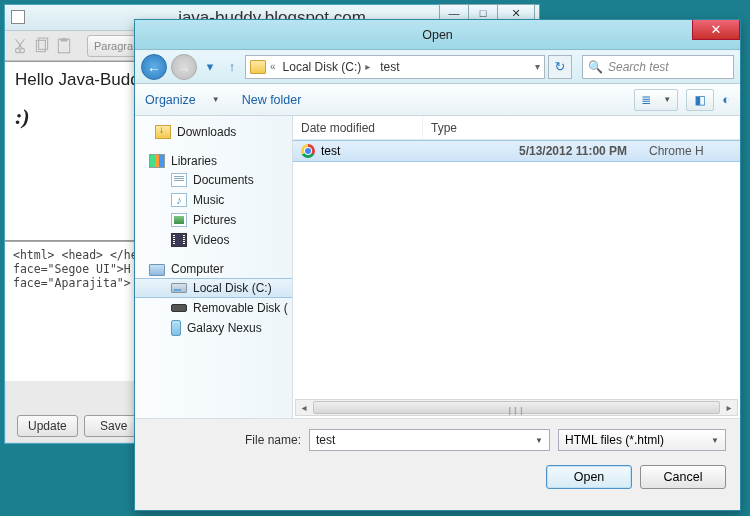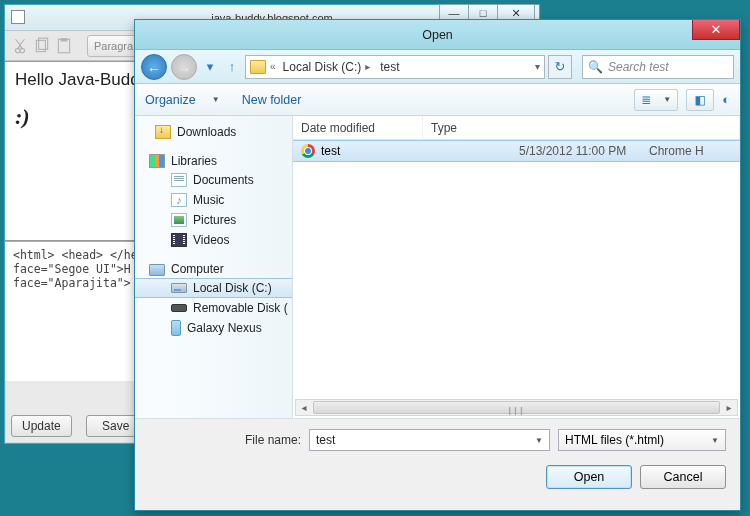--- a/index.html
+++ b/index.html
@@ -13,38 +13,38 @@
   }
   .app-titlebar {
     height: 26px; background: linear-gradient(#eaf6fa,#d7e9ef);
     border-bottom: 1px solid #b8cbd2;
     display: flex; align-items: center; justify-content: center; position: relative;
   }
   .app-titlebar .minicon {
     position: absolute; left: 6px; top: 5px; width: 14px; height: 14px;
     border: 1px solid #888; background: #fff;
   }
-  .app-title { font-size: 11px; color: #333; }
+  .app-title { font-size: 17px; color: #333; }
   .window-btns { position: absolute; right: 4px; top: -1px; display: flex; }
   .wbtn { width: 30px; height: 18px; border: 1px solid #8aa; background: linear-gradient(#f4fbff,#cfe6ee); margin-left: -1px; display:flex; align-items:center; justify-content:center; font-size:11px; color:#333; }
   .wbtn.close { width: 38px; }
   .app-toolbar {
     height: 30px; background: #e8e8e8; border-bottom: 1px solid #c4c4c4;
     display: flex; align-items: center; gap: 4px; padding: 0 6px;
   }
   .tool-icon { width: 18px; height: 18px; opacity: .55; }
   .tool-spacer { width: 6px; }
   .content-area { background: #fff; margin: 0; height: 180px; border: 1px solid #999; border-left: none; border-right: none; padding: 8px 10px; font-size: 14px; color:#222; }
   .content-dropdown {
     width: 78px; height: 22px; border: 1px solid #bbb; border-radius: 3px;
     background: linear-gradient(#fafafa,#e4e4e4); display:flex; align-items:center; justify-content:space-between;
     padding: 0 6px; font-size: 11px; color: #888;
   }
   .source-area { font-family: monospace; font-size: 11.5px; color:#444; padding: 6px 8px; background:#fff; border-top: 1px solid #aaa; height: 140px; white-space: pre-wrap; }
-  .bottom-buttons { position: absolute; left: 6px; bottom: 6px; display:flex; gap:14px; }
+  .bottom-buttons { position: absolute; left: 12px; bottom: 6px; display:flex; gap:6px; }
   .bbtn { min-width: 60px; height:22px; font-size:12px; border:1px solid #9b9b9b; border-radius:3px; background: linear-gradient(#fafafa,#e4e4e4); display:flex; align-items:center; justify-content:center; padding: 0 10px; color:#333; }
 
   
   .dlg {
     position: absolute; left: 134px; top: 19px; width: 607px; height: 492px;
     background: #fff; border: 1px solid #2d8aa4;
     box-shadow: 0 4px 10px rgba(0,0,0,.3);
   }
   .dlg-titlebar {
     height: 30px; background: linear-gradient(#b7e4f0,#9fd7e6);
@@ -108,21 +108,21 @@
   .ic-phone { background: linear-gradient(#b7e0f5,#7fc1e6); border:1px solid #5a9cc0; width:10px; height:16px; border-radius:2px; }
 
   .filelist { flex:1; background:#fff; position:relative; font-size:12px; }
   .fl-header { height:24px; border-bottom:1px solid #e3e9ec; display:flex; align-items:center; color:#444; }
   .fl-header .col { padding: 0 8px; border-right:1px solid #eef2f4; height:100%; display:flex; align-items:center; }
   .col.name { width: 218px; } .col.date { width: 130px; } .col.type { flex:1; }
   .fl-row { height:22px; display:flex; align-items:center; }
   .fl-row.sel { background: linear-gradient(#e3f0fb,#cde4f7); border:1px solid #9fc8e8; border-left:none; border-right:none; }
   .fl-row .cell { padding: 0 8px; white-space:nowrap; overflow:hidden; }
   .cell.name { width:218px; display:flex; align-items:center; gap:6px; }
-  .cell.date { width:130px; color:#555; }
+  .cell.date { width:130px; color:#555;font-weight:bold; }
   .cell.type { flex:1; color:#555; }
   .chrome-icon {
     width:14px; height:14px; border-radius:50%;
     background: conic-gradient(#db4437 0 120deg,#0f9d58 120deg 240deg,#ffcd40 240deg 360deg);
     position:relative; display:inline-block;
   }
   .chrome-icon:after { content:""; position:absolute; left:4px; top:4px; width:6px; height:6px; border-radius:50%; background:#4285f4; box-shadow: 0 0 0 1px #fff; }
 
   .fl-scrollbar {
     position:absolute; left:2px; right:2px; bottom:2px; height:17px;

